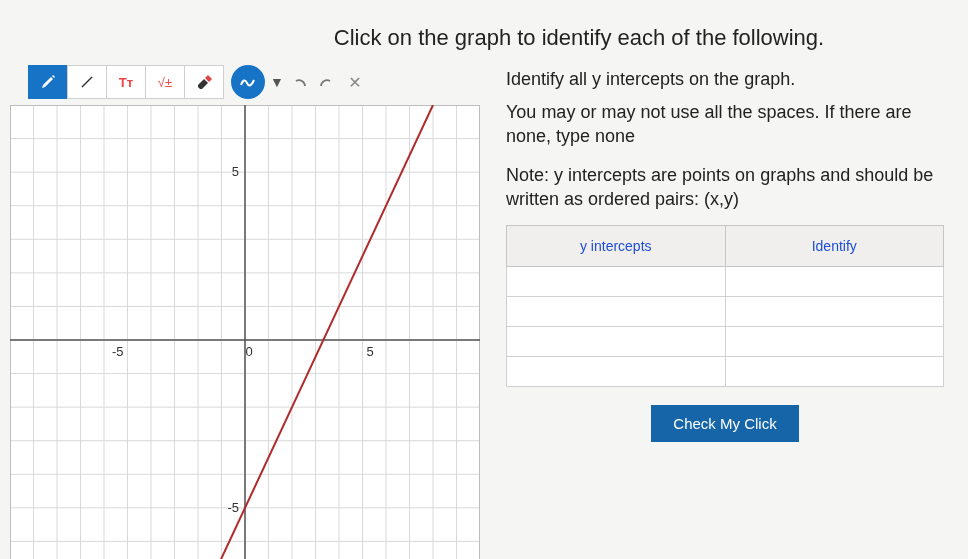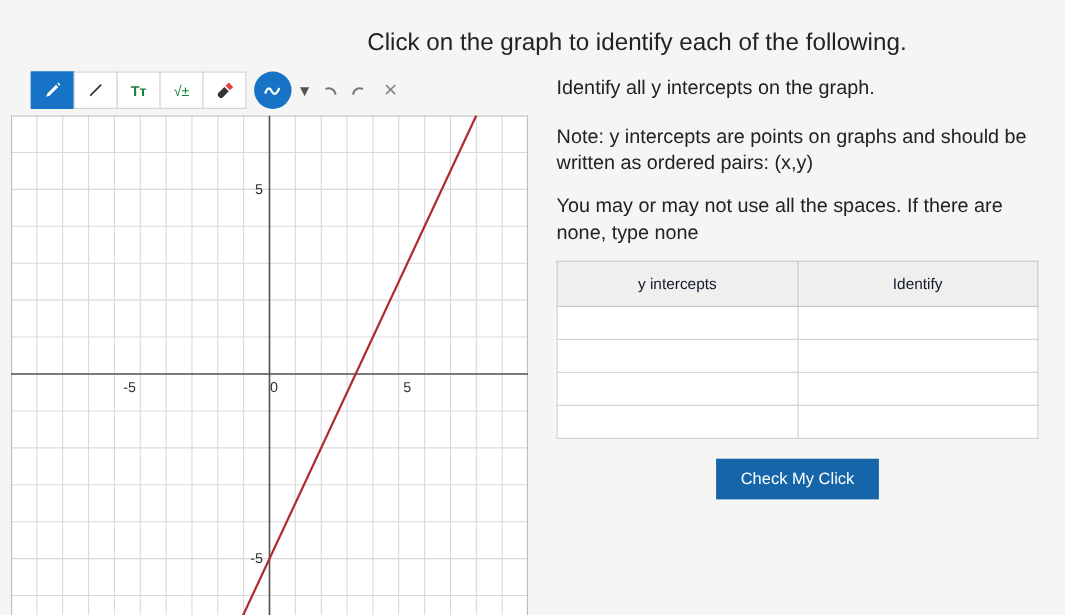--- a/index.html
+++ b/index.html
@@ -33,21 +33,21 @@
     }
     .tool-btn {
       width: 40px;
       height: 34px;
       border: 1px solid #cfcfcf;
       background: #fff;
       display: flex;
       align-items: center;
       justify-content: center;
       font-size: 14px;
-      color: #15803d;
+      color: #ef4444;
       cursor: pointer;
       margin-right: -1px;
     }
     .tool-btn.active {
       background: #1673c5;
       color: #fff;
       border-color: #1673c5;
     }
     .tool-round {
       width: 34px;
@@ -79,39 +79,39 @@
       background: #fff;
     }
     .right-col {
       flex: 1;
       padding-top: 4px;
       padding-right: 14px;
     }
     .question {
       font-size: 18px;
       color: #222;
-      margin-bottom: 22px;
+      margin-bottom: 10px;
     }
     .note {
       font-size: 18px;
       color: #222;
       line-height: 1.35;
       margin-bottom: 14px;
     }
     .answer-table {
       width: 100%;
       border-collapse: collapse;
       background: #fff;
       margin-bottom: 18px;
       border: 1px solid #b8b8b8;
     }
     .answer-table th {
       font-weight: 400;
       font-size: 14px;
-      color: #0f172a;
+      color: #1d4ed8;
       padding: 12px 6px;
       border: 1px solid #c5c5c5;
       background: #f0efee;
       width: 50%;
     }
     .answer-table td {
       height: 30px;
       border: 1px solid #d0d0d0;
       padding: 0 6px;
     }
@@ -231,22 +231,22 @@
           <text x="229" y="406.8571428571429" font-size="13" fill="#333" text-anchor="end">-5</text>
           <text x="229" y="71.14285714285717" font-size="13" fill="#333" text-anchor="end">5</text>
           <line x1="203.66666666666669" y1="470" x2="423" y2="0" stroke="#b02a2a" stroke-width="2"></line>
         </svg>
     </div>
 
   </div>
 
   <div class="right-col">
     <div class="question">Identify all y intercepts on the graph.</div>
+    <div class="note">You may or may not use all the spaces. If there are none, type none</div>
     <div class="note">Note: y intercepts are points on graphs and should be written as ordered pairs: (x,y)</div>
-    <div class="note">You may or may not use all the spaces. If there are none, type none</div>
 
     <table class="answer-table">
       <thead>
         <tr>
           <th>y intercepts</th>
           <th>Identify</th>
         </tr>
       </thead>
       <tbody>
         <tr>

